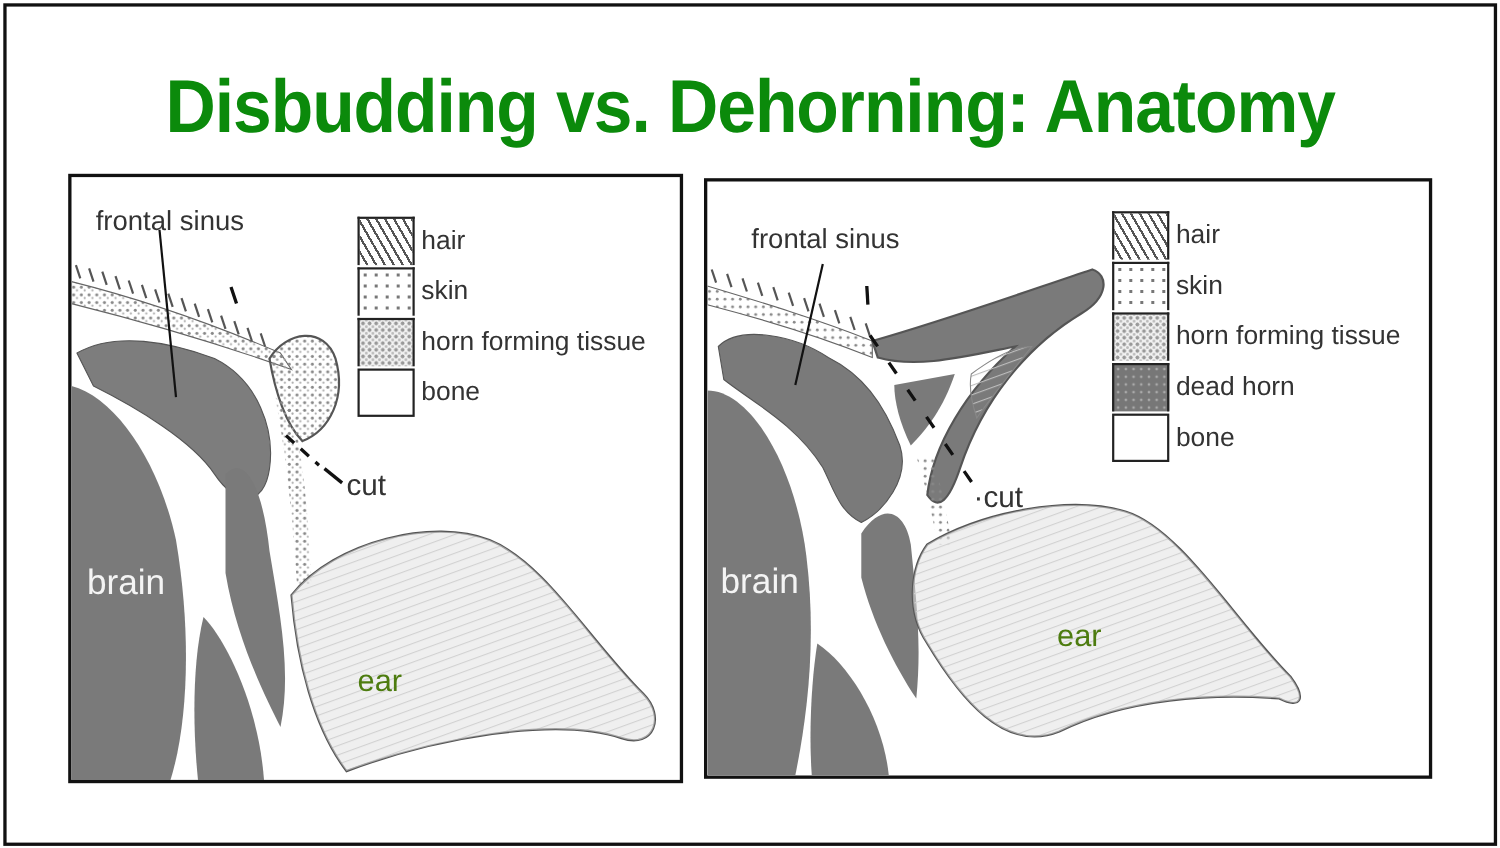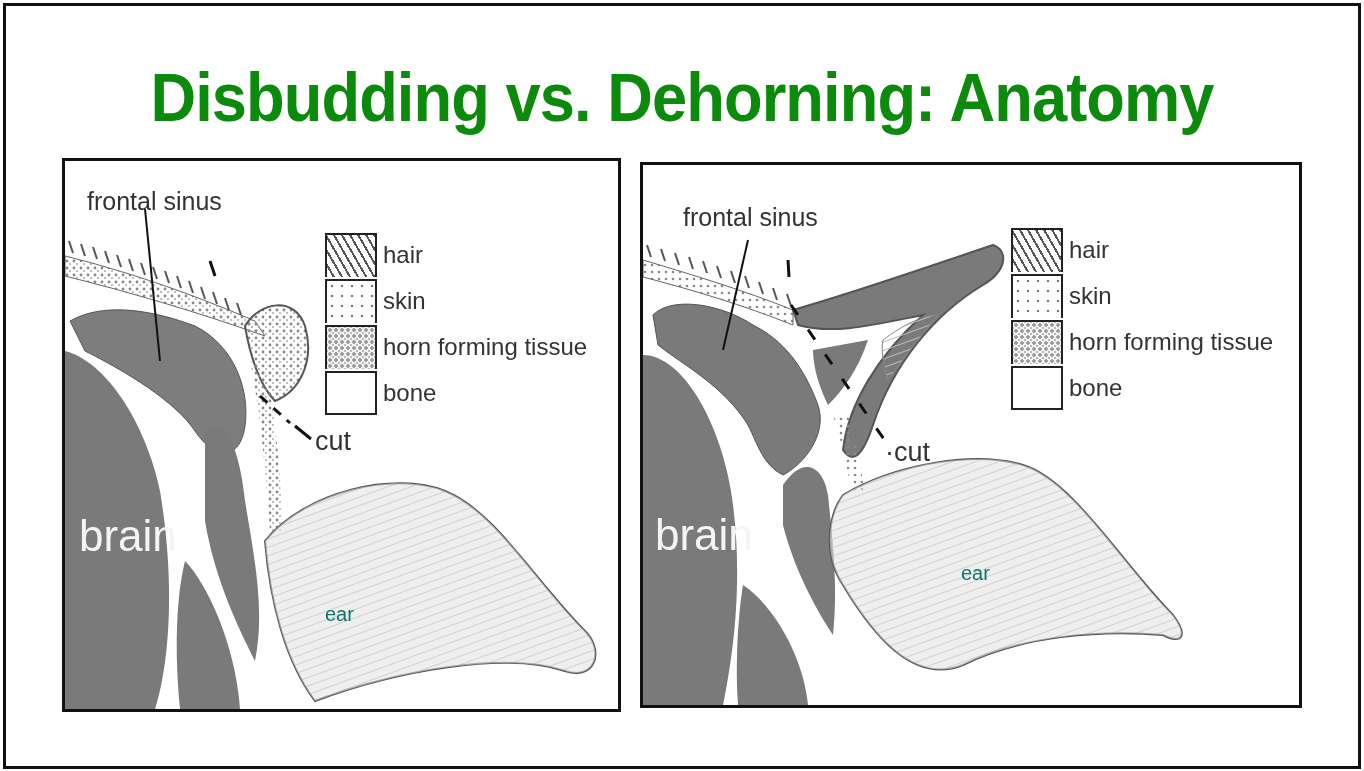--- a/index.html
+++ b/index.html
@@ -4,23 +4,23 @@
 <style>
   html,body{margin:0;padding:0;background:#fff;}
   body{width:1364px;height:771px;position:relative;overflow:hidden;font-family:"Liberation Sans",sans-serif;}
   .frame{position:absolute;left:3px;top:3px;width:1352px;height:760px;border:3px solid #111;background:#fff;}
   .title{position:absolute;left:0;top:58px;width:1364px;text-align:center;font-family:"Liberation Sans",sans-serif;font-weight:bold;font-size:68px;color:#0b8a0b;letter-spacing:-1px;transform:scaleX(0.93);transform-origin:center;}
   .panel{position:absolute;border:3px solid #111;background:#fff;overflow:hidden;}
   .p1{left:62px;top:158px;width:553px;height:548px;}
   .p2{left:640px;top:162px;width:656px;height:540px;}
   svg{position:absolute;left:0;top:0;}
   .lbl{position:absolute;font-family:"Liberation Sans",sans-serif;color:#333;font-size:25px;white-space:nowrap;}
-  .lbl.white{color:#f4f4f4;font-size:44px;}
-  .lbl.ear{font-size:20px;color:#0f766e;}
-  .legend{position:absolute;margin-top:36px;}
+  .lbl.white{color:#f4f4f4;font-size:32px;}
+  .lbl.ear{font-size:28px;color:#4d7c0f;}
+  .legend{position:absolute;}
   .legend .row{display:flex;align-items:center;height:46px;}
   .swatch{width:52px;height:44px;border:2px solid #222;border-bottom:none;box-sizing:border-box;margin-right:6px;}
   .legend .row:last-child .swatch{border-bottom:2px solid #222;}
   .legend .txt{font-size:24px;color:#333;font-family:"Liberation Sans",sans-serif;}
   .sw-hair{background:repeating-linear-gradient(60deg,#fff 0 5px,#555 5px 7px);}
   .sw-skin{background:radial-gradient(circle,#777 1.3px,transparent 1.6px) 0 0/10px 10px,#fff;}
   .sw-hft{background:radial-gradient(circle,#999 1.5px,transparent 2px) 0 0/6px 6px,radial-gradient(circle,#bbb 1px,transparent 1.5px) 3px 3px/6px 6px,#f2f2f2;}
   .sw-dead{background:radial-gradient(circle,#aaa 1px,transparent 1.5px) 0 0/7px 7px,#777;}
   .sw-core{background:repeating-linear-gradient(75deg,#fff 0 4px,#999 4px 6px);}
   .sw-bone{background:#fff;}
@@ -167,17 +167,21 @@
       </div>
     <div class="row">
         <div class="swatch sw-skin"></div>
         <span class="txt">skin</span>
       </div>
     <div class="row">
         <div class="swatch sw-hft"></div>
         <span class="txt">horn forming tissue</span>
       </div>
     <div class="row">
+        <div class="swatch sw-dead"></div>
+        <span class="txt">dead horn</span>
+      </div>
+    <div class="row">
         <div class="swatch sw-bone"></div>
         <span class="txt">bone</span>
       </div>
   </div>
 </div>
 
 </body></html>

